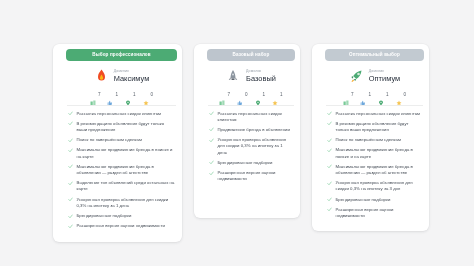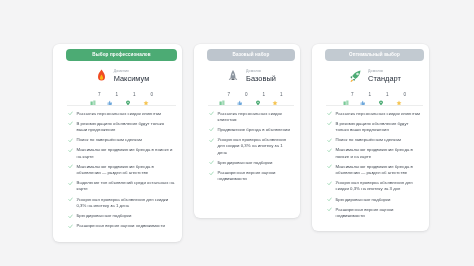--- a/index.html
+++ b/index.html
@@ -353,21 +353,21 @@
             <svg width="15" height="15" viewBox="0 0 30 30">
               <path d="M25 3 C19 4 12 8 8.5 14 L14.5 20 C20.5 17 24.5 10 25 3 Z" fill="#4cab74"></path>
               <circle cx="19" cy="10" r="2.6" fill="#d6ecdd"></circle>
               <path d="M8.5 14 L4.5 16 L8 19.5 Z" fill="#3d9463"></path>
               <path d="M14.5 20 L12.5 24 L9 20.5 Z" fill="#3d9463"></path>
               <path d="M8 21 C6 23 5 26 5 26 C5 26 8 25 10 23 Z" fill="#f5a623"></path>
             </svg>
           </span>
           <span class="titles">
             <span class="brand">Домклик</span>
-            <span class="plan">Стандарт</span>
+            <span class="plan">Оптимум</span>
           </span>
         </div>
         <div class="stats">
           <span class="stat">
             <span class="si">
               <svg width="6" height="6" viewBox="0 0 12 12">
                   <rect x="1" y="3" width="4.5" height="8" rx="0.5" fill="#79ca97"></rect>
                   <rect x="6.5" y="1" width="4.5" height="10" rx="0.5" fill="#9fd9b4"></rect>
                 </svg>
             </span>

